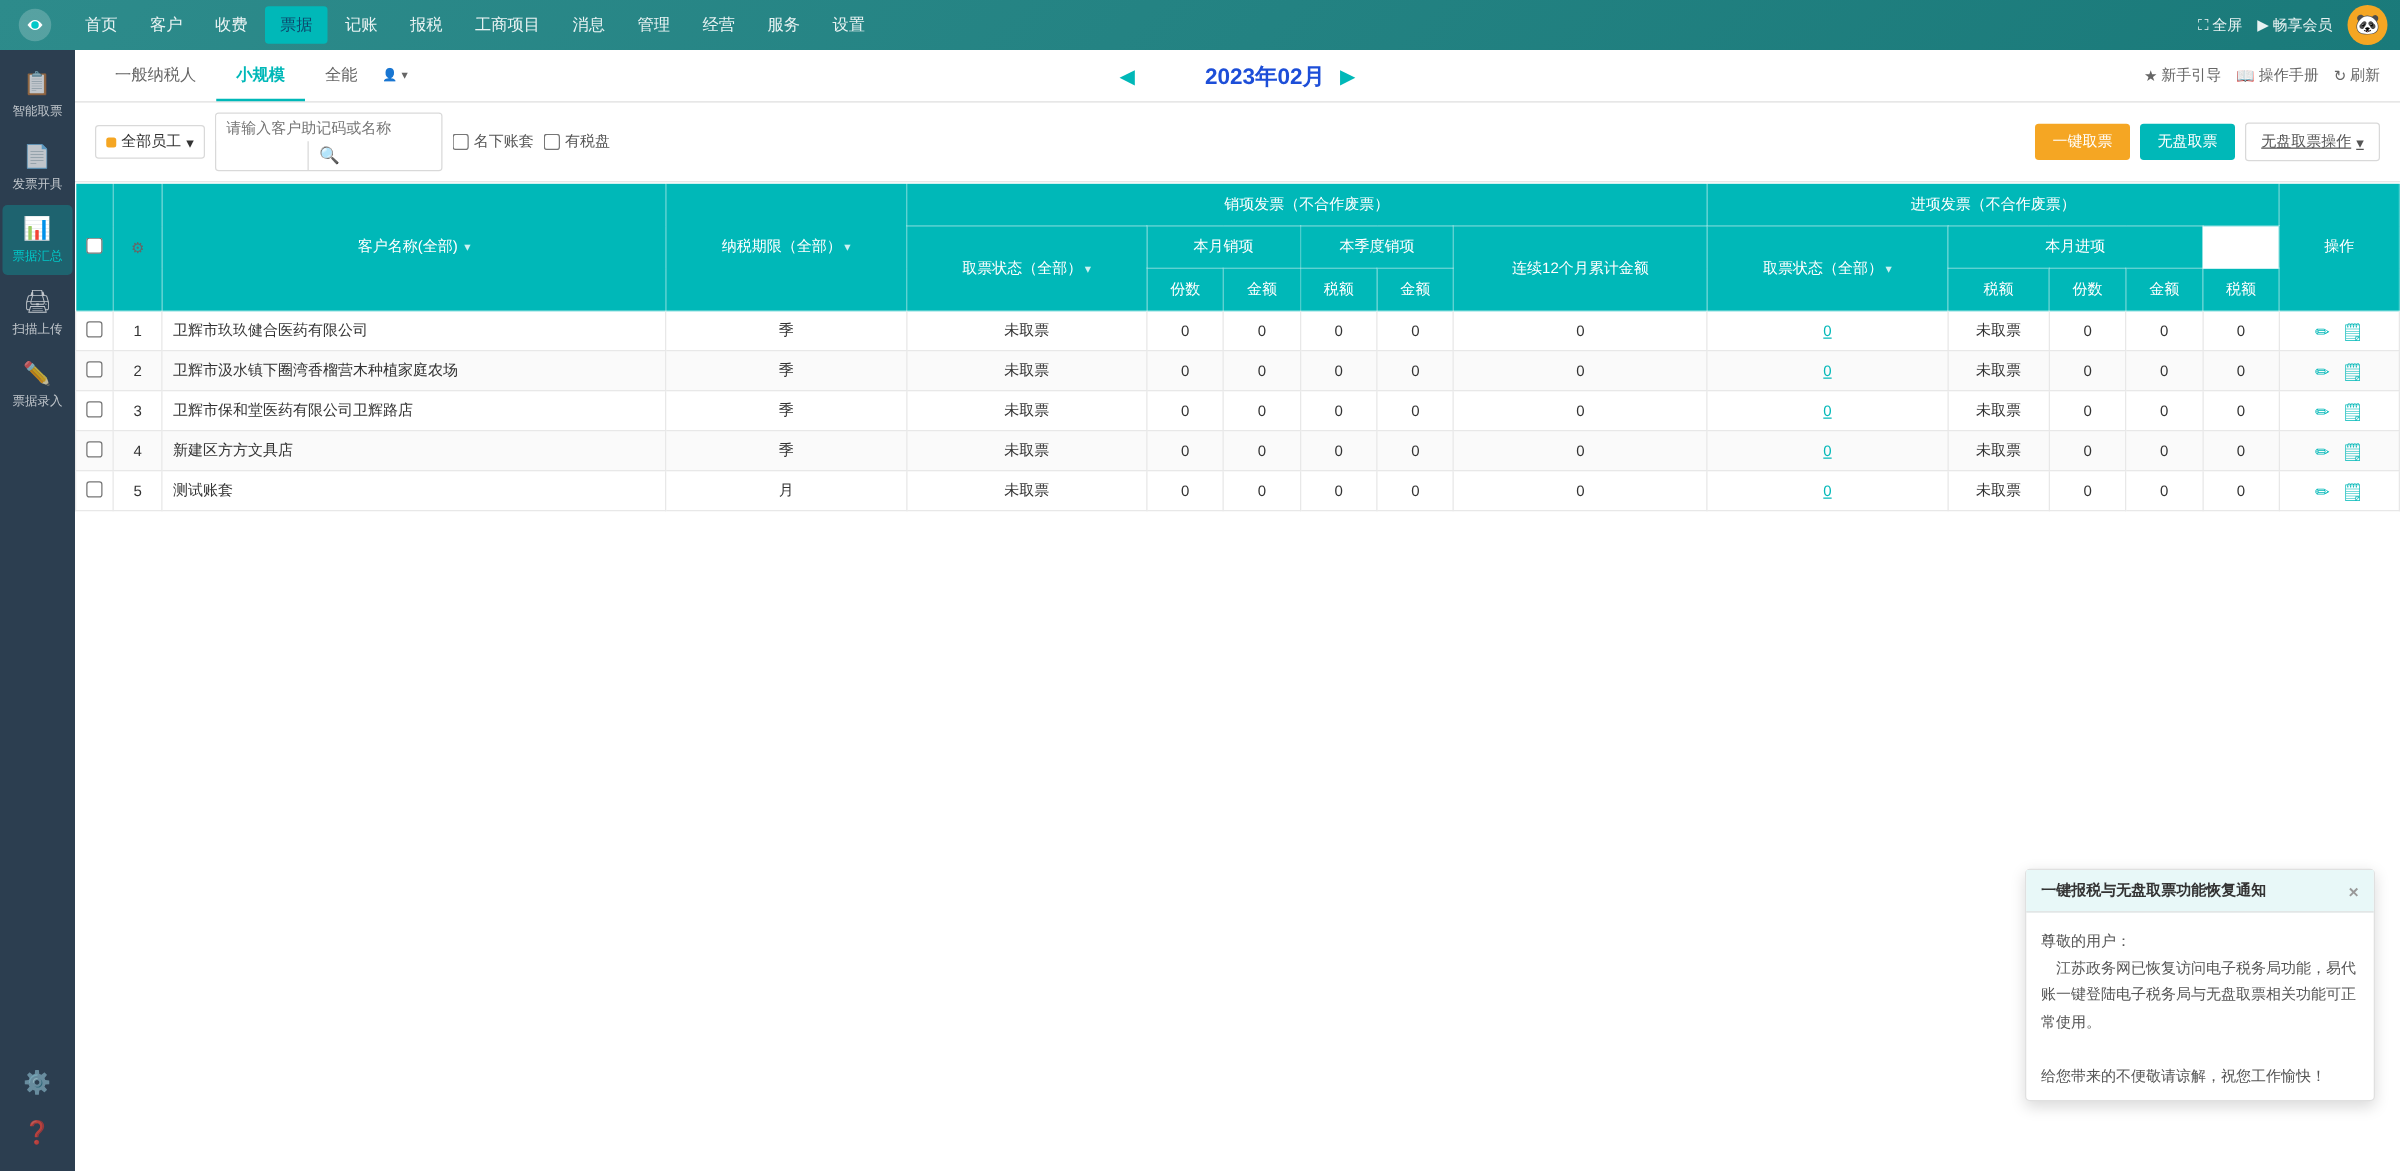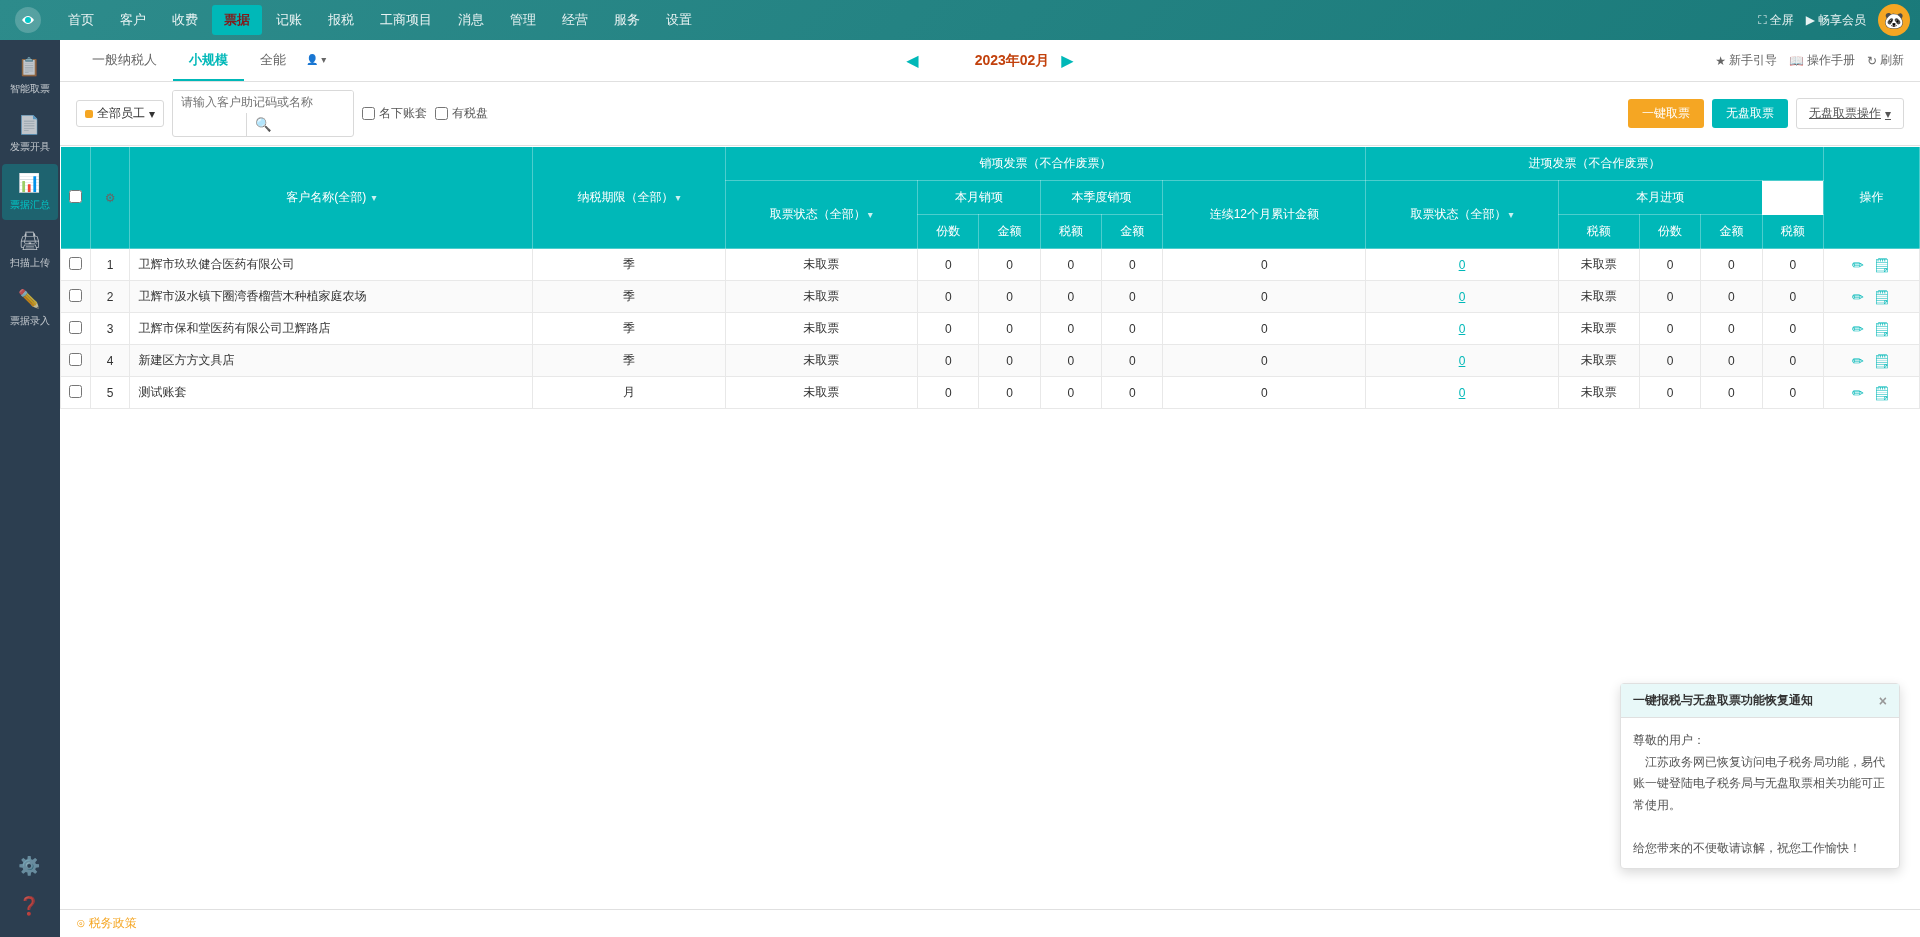--- a/index.html
+++ b/index.html
@@ -28,21 +28,21 @@
       gap: 2px;
     }
     .nav-item {
       padding: 6px 12px;
       cursor: pointer;
       border-radius: 3px;
       font-size: 13px;
       color: rgba(255,255,255,0.9);
       white-space: nowrap;
     }
-    .nav-item.active { background: #00b8b8; color: #7f1d1d; font-weight: bold; }
+    .nav-item.active { background: #00b8b8; color: #0c4a6e; }
     .top-nav-right {
       display: flex;
       align-items: center;
       gap: 12px;
       font-size: 12px;
       color: rgba(255,255,255,0.9);
     }
     .top-nav-right span { cursor: pointer; display: flex; align-items: center; gap: 3px; }
     .avatar {
       width: 32px; height: 32px;
@@ -123,21 +123,21 @@
     .period-bar {
       display: flex;
       align-items: center;
       justify-content: center;
       position: absolute;
       left: 50%;
       transform: translateX(-50%);
       gap: 12px;
     }
     .period-nav { cursor: pointer; color: #00b8b8; font-size: 16px; }
-    .period-text { font-size: 14px; font-weight: bold; color: #c2410c; margin-left: 44px; }
+    .period-text { font-size: 18px; font-weight: bold; color: #1d4ed8; margin-left: 44px; }
 
     .sub-tabs { position: relative; }
 
     
     .toolbar {
       background: #fff;
       padding: 8px 16px;
       display: flex;
       align-items: center;
       gap: 8px;
@@ -248,21 +248,21 @@
     }
     table tr:nth-child(even) td { background: #fafafa; }
     .link-cell { color: #00b8b8; cursor: pointer; text-decoration: underline; }
     .action-icon { color: #00b8b8; cursor: pointer; margin: 0 3px; font-size: 14px; }
     .col-checkbox { width: 30px; }
     .settings-icon { color: #666; cursor: pointer; }
 
     
     .notification-popup {
       position: fixed;
-      bottom: 68px;
+      bottom: 56px;
       right: 20px;
       width: 280px;
       background: #fff;
       border: 1px solid #e0e0e0;
       border-radius: 4px;
       box-shadow: 0 4px 12px rgba(0,0,0,0.15);
       font-size: 12px;
       z-index: 100;
     }
     .notification-header {
@@ -573,23 +573,20 @@
       <td>0</td>
       <td>
         <span class="action-icon">✏</span>
         <span class="action-icon">🗒</span>
       </td>
     </tr>
           </tbody>
       </table>
     </div>
 
-    <div class="bottom-bar">
-      <span>⊙ 税务政策</span>
-    </div>
   </div>
 </div>
 
 <div class="notification-popup">
   <div class="notification-header">
     <span>一键报税与无盘取票功能恢复通知</span>
     <span class="notification-close">×</span>
   </div>
   <div class="notification-scroll">
     <div class="notification-body">

